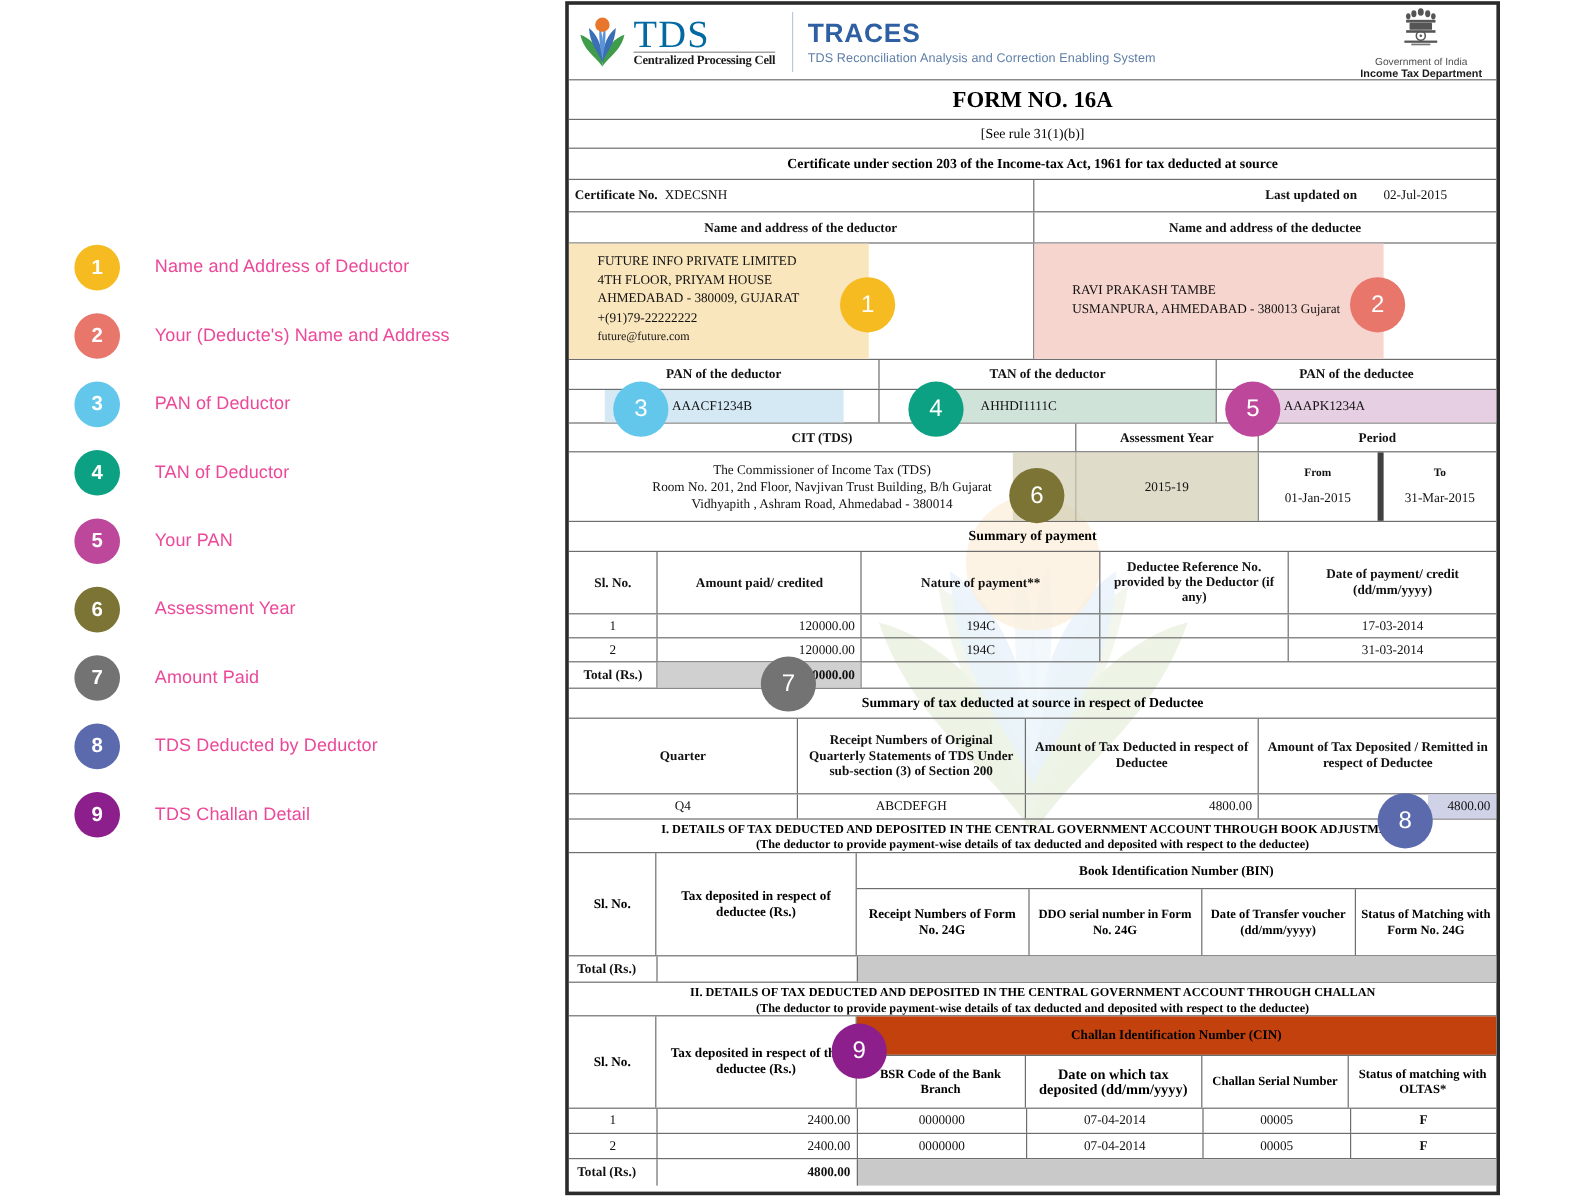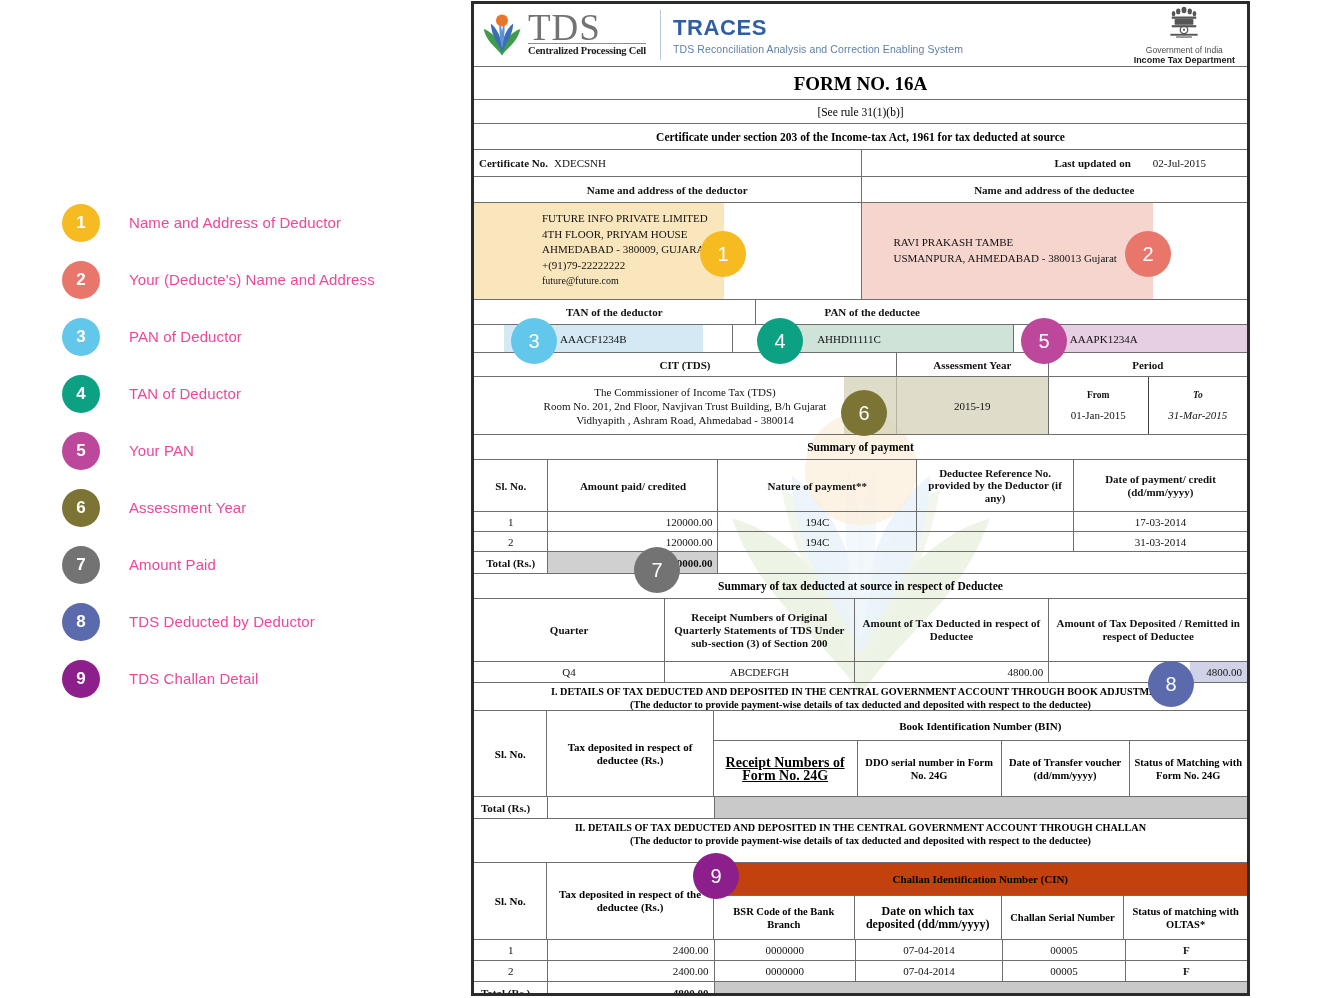--- a/index.html
+++ b/index.html
@@ -70,21 +70,21 @@
     display: flex; align-items: center;
     height: 62px;
     padding: 0 8px;
     background: transparent;
   }
   #hdr-logo { display: flex; align-items: center; flex: 0 0 auto; }
   .tds-mark { width: 40px; height: 44px; }
   .tds-word { margin-left: 6px; }
   .tds-word .t1 {
     font-family: "Liberation Serif", serif;
-    font-size: 37px; line-height: 28px; color: #737373;
+    font-size: 32px; line-height: 28px; color: #0369a1;
     letter-spacing: 1px; font-weight: 400;
   }
   .tds-word .t2 {
     font-family: "Liberation Serif", serif;
     font-size: 10.5px; color: #1c1c1c; font-weight: bold;
     border-top: 1px solid #8c8c8c; padding-top: 1px; margin-top: 1px;
     letter-spacing: -0.2px;
   }
   #hdr-div { width: 1px; align-self: stretch; background: #b9c7dd; margin: 6px 12px 6px 14px; }
   #hdr-traces .tr1 {
@@ -271,38 +271,39 @@
         </div>
 
         <div class="row" style="height:26px;">
           <div class="cell ctr bold" style="width:50%;">Name and address of the deductor</div>
           <div class="cell ctr bold" style="width:50%;">Name and address of the deductee</div>
         </div>
 
         <div class="row" style="height:97px;">
           <div class="cell vtop" style="width:50%;padding:0;position:relative;">
             <div style="position: absolute; left: 0px; top: 0px; width: 250px; height: 100%; background-color: rgb(250, 230, 189);"></div>
-            <div style="position:relative;padding:8px 0 0 24px;line-height:15.5px;font-size:11px;margin-left:44px;">
+            <div style="position:relative;padding:8px 0 0 24px;line-height:15.5px;font-size:11px;">
               <div>FUTURE INFO PRIVATE LIMITED</div>
               <div>4TH FLOOR, PRIYAM HOUSE</div>
               <div>AHMEDABAD - 380009, GUJARAT</div>
               <div>+(91)79-22222222</div>
               <div style="font-size:10px;">future@future.com</div>
             </div>
           </div>
           <div class="cell vtop" style="width:50%;padding:0;position:relative;">
             <div style="position: absolute; left: 0px; top: 0px; width: 291px; height: 100%; background-color: rgb(247, 213, 207);"></div>
             <div style="position:relative;padding:32px 0 0 32px;line-height:15.5px;font-size:11px;">
               <div>RAVI PRAKASH TAMBE</div>
               <div>USMANPURA, AHMEDABAD - 380013 Gujarat</div>
             </div>
           </div>
         </div>
 
         <div class="row" style="height:25px;">
+          <div class="cell ctr bold" style="width:33.4%;">PAN of the deductor</div>
           <div class="cell ctr bold" style="width:36.3%;">TAN of the deductor</div>
           <div class="cell ctr bold" style="width:30.3%;">PAN of the deductee</div>
         </div>
 
         <div class="row" style="height:28px;">
           <div class="cell" style="width:33.4%;padding:0;position:relative;">
             <div style="position: absolute; left: 30px; top: 0px; right: 29px; height: 100%; background-color: rgb(213, 233, 245);"></div>
             <span style="position:relative;padding-left:86px;">AAACF1234B</span>
           </div>
           <div class="cell" style="width:36.3%;padding:0;position:relative;">
@@ -329,21 +330,21 @@
           </div>
           <div class="cell ctr" style="width:19.6%;padding:0;position:relative;">
             <div style="position: absolute; left: -53px; top: 0px; right: 0px; height: 100%; opacity: 0.72; background-color: rgb(210, 207, 180);"></div>
             <span style="position:relative;">2015-19</span>
           </div>
           <div class="cell" style="width:25.8%;padding:0;">
             <div style="width:50%;height:100%;display:flex;flex-direction:column;align-items:center;justify-content:center;">
               <div class="bold" style="font-size:9.5px;">From</div>
               <div style="margin-top:9px;">01-Jan-2015</div>
             </div>
-            <div style="width:50%;height:100%;border-left:1px solid #404040;display:flex;flex-direction:column;align-items:center;justify-content:center;font-style:italic;">
+            <div style="width:50%;height:100%;border-left:5px solid #404040;display:flex;flex-direction:column;align-items:center;justify-content:center;">
               <div class="bold" style="font-size:9.5px;">To</div>
               <div style="margin-top:9px;">31-Mar-2015</div>
             </div>
           </div>
         </div>
 
         <div class="title-row" style="height:25px;line-height:25px;font-size:11.5px;">Summary of payment</div>
 
         <div class="row" style="height:52px;">
           <div class="cell ctr bold" style="width:9.5%;">Sl. No.</div>
@@ -402,35 +403,35 @@
           <div>(The deductor to provide payment-wise details of tax deducted and deposited with respect to the deductee)</div>
         </div>
 
         <div class="row" style="height:0;border-top:1px solid #6e6e6e;"></div>
         <div style="display:flex;font-family:'Liberation Serif',serif;">
           <div style="width:9.5%;border-right:1px solid #6e6e6e;height:85px;display:flex;align-items:center;justify-content:center;font-size:11px;font-weight:bold;">Sl. No.</div>
           <div style="width:21.5%;border-right:1px solid #6e6e6e;height:85px;display:flex;align-items:center;justify-content:center;text-align:center;font-size:11px;font-weight:bold;line-height:13px;padding:0 4px;">Tax deposited in respect of deductee (Rs.)</div>
           <div style="width:69%;height:85px;display:flex;flex-direction:column;">
             <div style="height:30px;display:flex;align-items:center;justify-content:center;font-size:11px;font-weight:bold;border-bottom:1px solid #6e6e6e;">Book Identification Number (BIN)</div>
             <div style="flex:1;display:flex;">
-              <div style="width:27%;border-right:1px solid #6e6e6e;display:flex;align-items:center;justify-content:center;text-align:center;font-size:14px;font-weight:bold;line-height:13px;padding:0 3px;text-decoration:underline;">Receipt Numbers of Form No. 24G</div>
+              <div style="width:27%;border-right:1px solid #6e6e6e;display:flex;align-items:center;justify-content:center;text-align:center;font-size:11px;font-weight:bold;line-height:13px;padding:0 3px;">Receipt Numbers of Form No. 24G</div>
               <div style="width:27%;border-right:1px solid #6e6e6e;display:flex;align-items:center;justify-content:center;text-align:center;font-size:10.5px;font-weight:bold;line-height:13px;padding:0 3px;">DDO serial number in Form No. 24G</div>
               <div style="width:24%;border-right:1px solid #6e6e6e;display:flex;align-items:center;justify-content:center;text-align:center;font-size:10.5px;font-weight:bold;line-height:13px;padding:0 3px;">Date of Transfer voucher (dd/mm/yyyy)</div>
               <div style="width:22%;display:flex;align-items:center;justify-content:center;text-align:center;font-size:10.5px;font-weight:bold;line-height:13px;padding:0 3px;">Status of Matching with Form No. 24G</div>
             </div>
           </div>
         </div>
 
         <div class="row" style="height:22px;">
           <div class="cell bold" style="width:9.5%;padding-left:7px;">Total (Rs.)</div>
           <div class="cell" style="width:21.5%;"></div>
           <div class="cell" style="width: 69%; background-color: rgb(201, 201, 201);"></div>
         </div>
 
-        <div class="title-row" style="height:44px;padding-top:2px;font-size:10.2px;line-height:13px;">
+        <div class="title-row" style="height:28px;padding-top:2px;font-size:10.2px;line-height:13px;">
           <div>II. DETAILS OF TAX DEDUCTED AND DEPOSITED IN THE CENTRAL GOVERNMENT ACCOUNT THROUGH CHALLAN</div>
           <div>(The deductor to provide payment-wise details of tax deducted and deposited with respect to the deductee)</div>
         </div>
 
         <div class="row" style="height:0;border-top:1px solid #6e6e6e;"></div>
         <div style="display:flex;font-family:'Liberation Serif',serif;">
           <div style="width:9.5%;border-right:1px solid #6e6e6e;height:76px;display:flex;align-items:center;justify-content:center;font-size:11px;font-weight:bold;">Sl. No.</div>
           <div style="width:21.5%;border-right:1px solid #6e6e6e;height:76px;display:flex;align-items:center;justify-content:center;text-align:center;font-size:11px;font-weight:bold;line-height:13px;padding:0 4px;">Tax deposited in respect of the deductee (Rs.)</div>
           <div style="width:69%;height:76px;display:flex;flex-direction:column;">
             <div style="height: 32px; display: flex; align-items: center; justify-content: center; font-size: 11px; font-weight: bold; background-color: #c2410c;">Challan Identification Number (CIN)</div>

